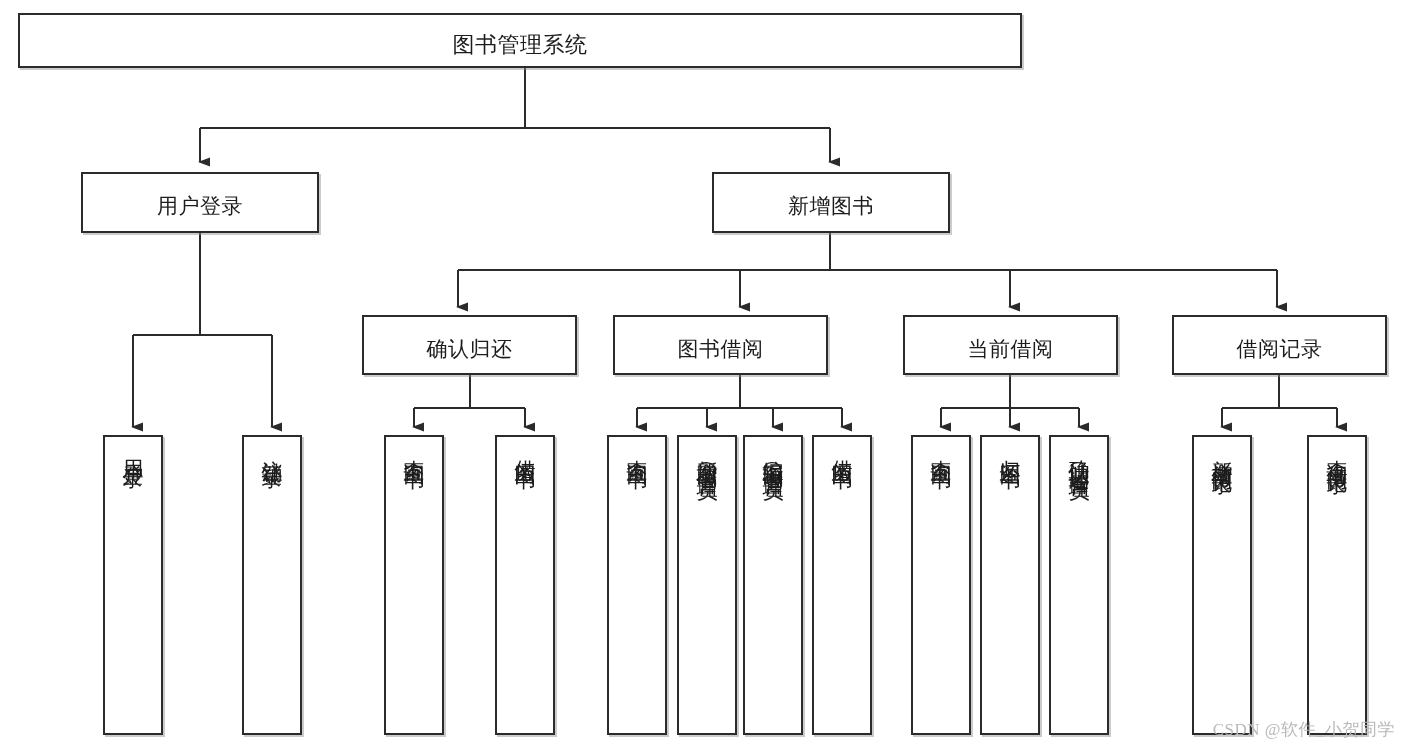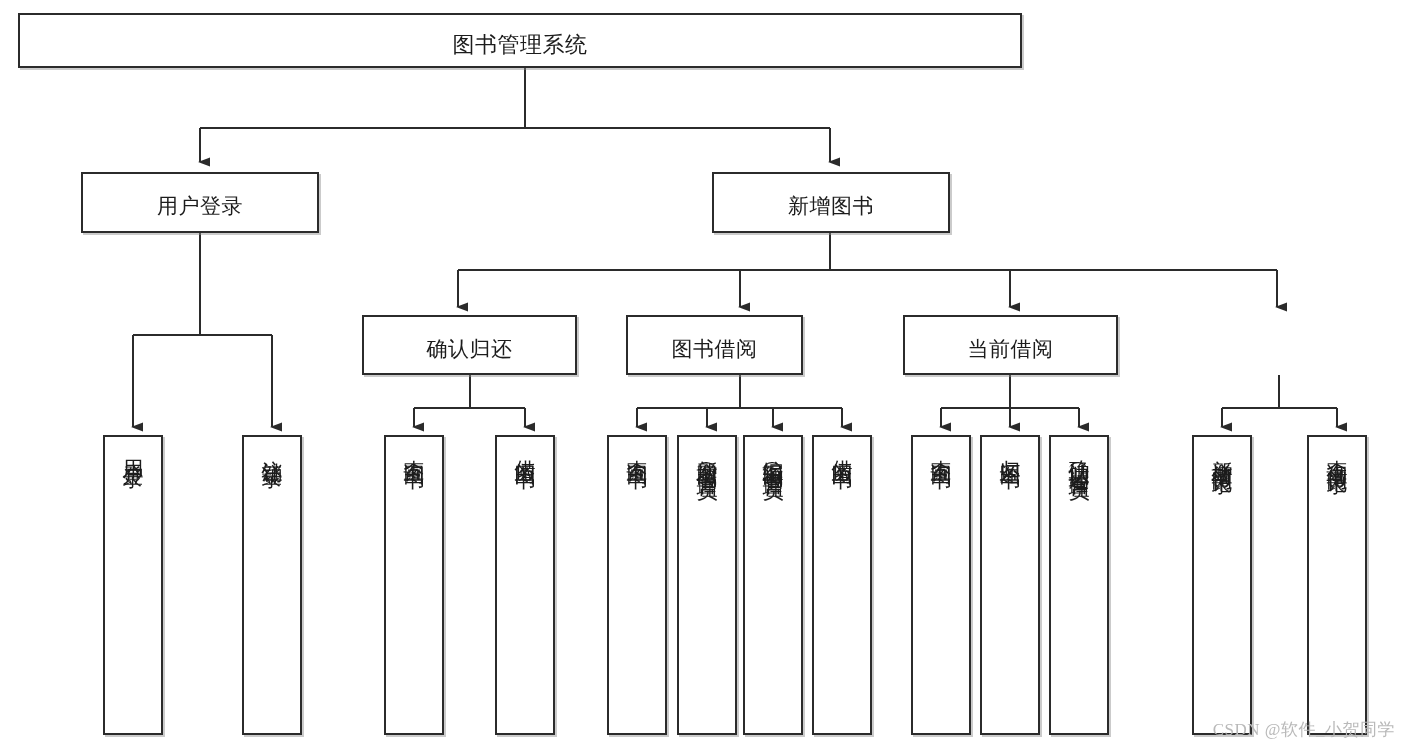--- a/index.html
+++ b/index.html
@@ -139,26 +139,29 @@
   <div class="node horiz" style="left:81px; top:172px; width:238px; height:61px;">
     <span class="node-label">用户登录</span>
   </div>
   <div class="node horiz" style="left:712px; top:172px; width:238px; height:61px;">
     <span class="node-label">新增图书</span>
   </div>
 
   <div class="node horiz" style="left:362px; top:315px; width:215px; height:60px;">
     <span class="node-label">确认归还</span>
   </div>
-  <div class="node horiz" style="left:626px; top:315px; width:177px; height:60px;">
+  <div class="node horiz" style="left:613px; top:315px; width:215px; height:60px;">
     <span class="node-label">图书借阅</span>
   </div>
   <div class="node horiz" style="left:903px; top:315px; width:215px; height:60px;">
     <span class="node-label">当前借阅</span>
   </div>
+  <div class="node horiz" style="left:1172px; top:315px; width:215px; height:60px;">
+    <span class="node-label">借阅记录</span>
+  </div>
 
   <div class="node vert" style="left:103px; top:435px; width:60px; height:300px;">
     <span class="node-label">用户登录</span>
   </div>
   <div class="node vert" style="left:242px; top:435px; width:60px; height:300px;">
     <span class="node-label">注销登录</span>
   </div>
 
   <div class="node vert" style="left:384px; top:435px; width:60px; height:300px;">
     <span class="node-label">查询图书</span>

